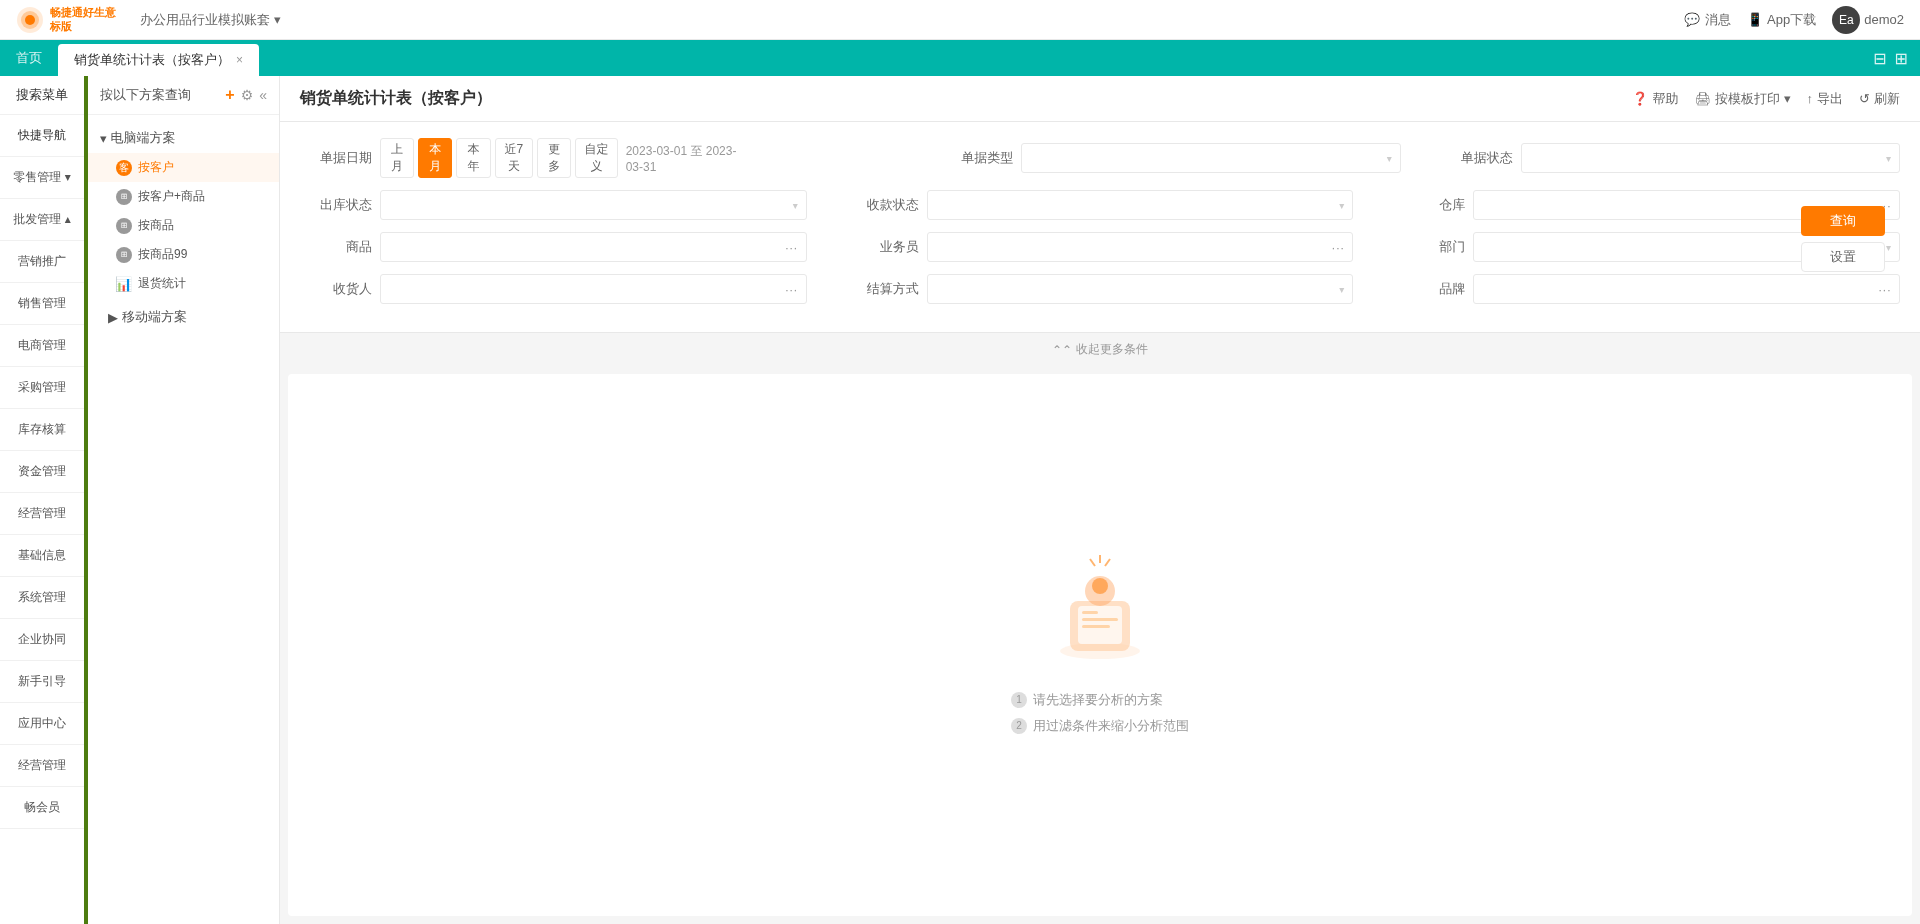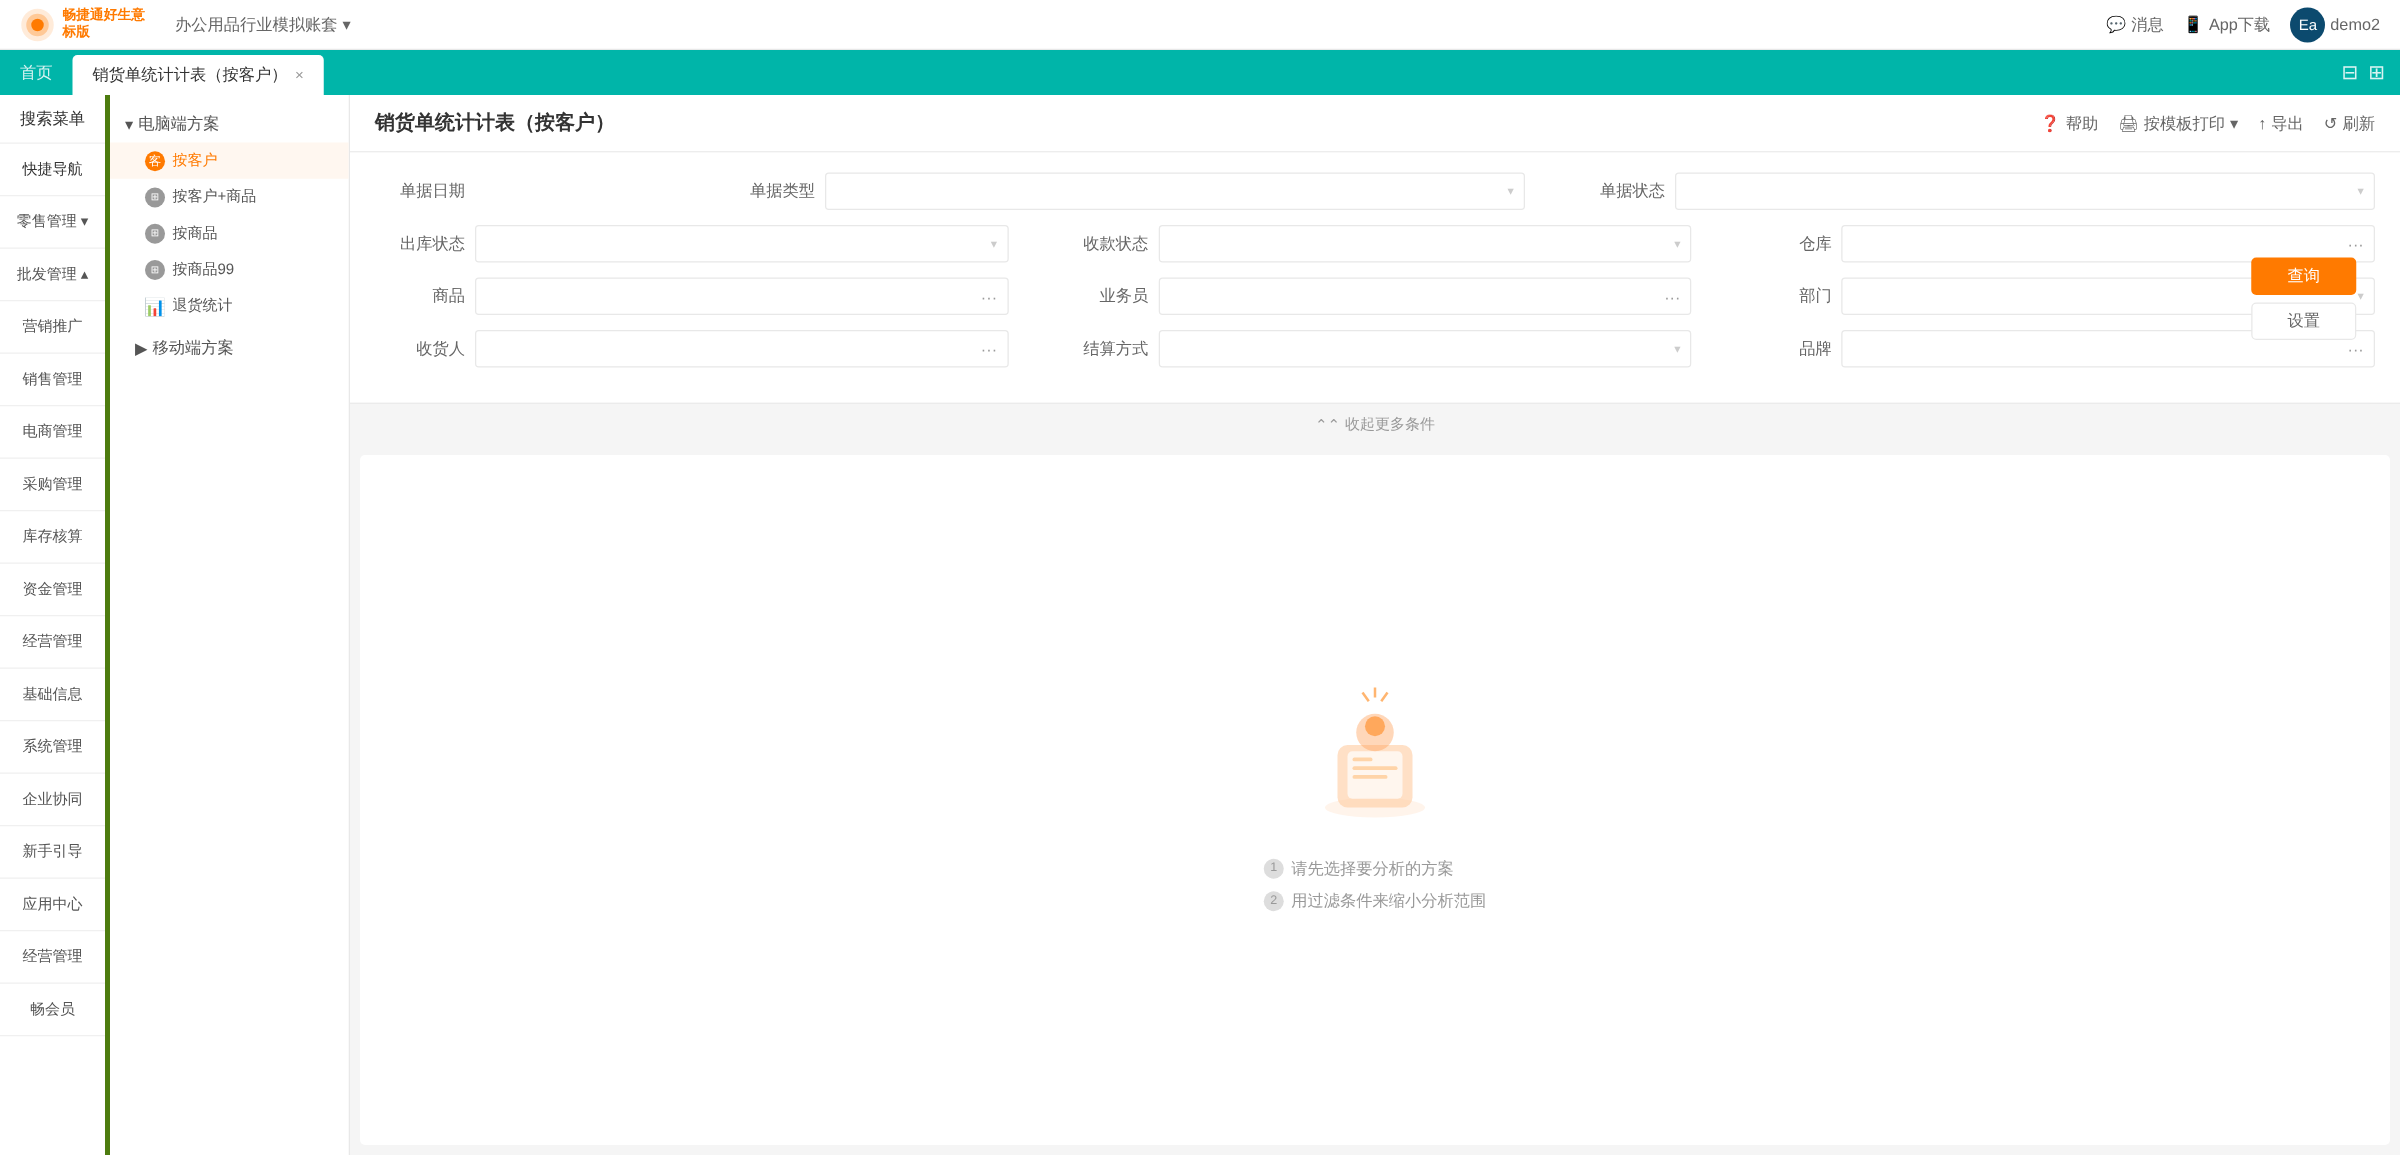--- a/index.html
+++ b/index.html
@@ -54,21 +54,21 @@
       align-items: center;
       gap: 4px;
       color: #666;
       font-size: 13px;
       cursor: pointer;
     }
     .user-avatar {
       width: 28px;
       height: 28px;
       border-radius: 50%;
-      background: #0c4a6e;
+      background: #404040;
       display: flex;
       align-items: center;
       justify-content: center;
       color: white;
       font-size: 12px;
     }
 
     
     .tab-bar {
       height: 36px;
@@ -544,20 +544,28 @@
       <div>经营管理</div>
     </div>
     <div class="sidebar-item">
       <div>畅会员</div>
     </div>
   </div>
 
   <div class="content-area">
 
     <div class="scheme-panel">
+      <div class="scheme-panel-header">
+        <span>按以下方案查询</span>
+        <div class="scheme-panel-actions">
+          <span style="color:#ff7a00;font-size:16px;font-weight:bold;">+</span>
+          <span style="color:#999;">⚙</span>
+          <span style="color:#999;">«</span>
+        </div>
+      </div>
       <div class="scheme-tree">
         <div class="tree-group">
           <div class="tree-group-header">
             <span>▾</span>
             <span>电脑端方案</span>
           </div>
           <div class="tree-item active">
             <div class="item-icon">客</div>
             <span>按客户</span>
           </div>
@@ -612,20 +620,31 @@
                 <span>刷新</span>
               </div>
             </div>
           </div>
         </div>
 
         <div class="filter-area">
 
           <div class="filter-row">
             <span class="filter-label">单据日期</span>
+            <div class="filter-control">
+              <div class="date-shortcuts">
+                <button class="date-btn">上月</button>
+                <button class="date-btn active">本月</button>
+                <button class="date-btn">本年</button>
+                <button class="date-btn">近7天</button>
+                <button class="date-btn">更多</button>
+                <button class="date-btn">自定义</button>
+              </div>
+              <span class="date-range-text">2023-03-01 至 2023-03-31</span>
+            </div>
             <div style="width:200px;"></div>
             <span class="filter-label">单据类型</span>
             <div class="select-control" style="width:300px;">
               <span></span>
               <span class="chevron">▾</span>
             </div>
             <div style="width:40px;"></div>
             <span class="filter-label">单据状态</span>
             <div class="select-control" style="width:300px;">
               <span></span>

